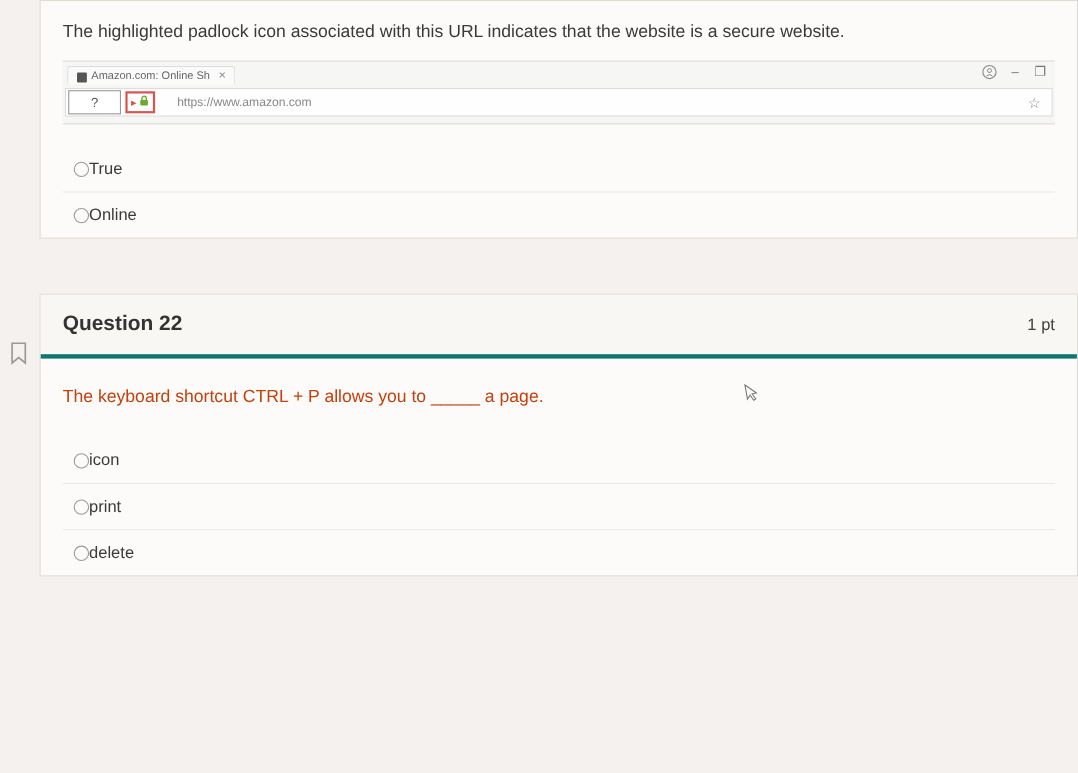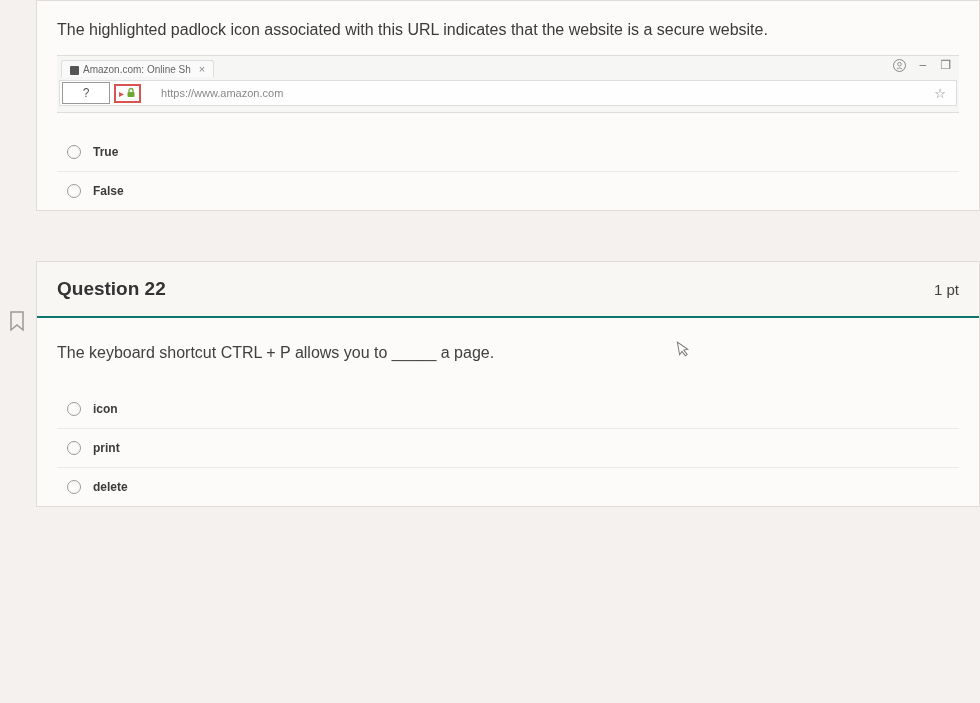--- a/index.html
+++ b/index.html
@@ -96,48 +96,46 @@
     .lock-green { color: #6ea82f; font-size: 11px; }
     .url-text { font-size: 11px; color: #888; margin-left: 18px; text-align: center; }
     .url-text .scheme { color: #888; }
     .star { position: absolute; right: 10px; font-size: 13px; color: #888; }
 
     
     .answers { margin: 20px 0 0 0; }
     .answer-row {
       display: flex;
       align-items: center;
-      gap: 12px;
       padding: 12px 10px;
       border-top: 1px solid #eceae5;
-      font-size: 12px;
+      font-size: 15px;
       color: #3a3a3a;
-      font-weight: bold;
     }
     .answer-row:first-child { border-top: none; }
     .radio {
       width: 14px; height: 14px;
       border: 1.5px solid #9a9a9a;
       border-radius: 50%;
       flex-shrink: 0;
     }
 
     
     .q22-header {
       display: flex;
       justify-content: space-between;
       align-items: center;
       padding: 16px 20px;
-      border-bottom: 2px solid #0f766e;
+      border-bottom: 4px solid #0f766e;
       background: #f9f7f4;
     }
     .q22-title { font-size: 19px; font-weight: bold; color: #333; }
     .q22-pts { font-size: 15px; color: #404040; }
     .q22-body { padding: 26px 20px 0 20px; }
-    .q22-prompt { font-size: 16px; color: #404040; margin-bottom: 28px; position: relative; }
+    .q22-prompt { font-size: 16px; color: #c2410c; margin-bottom: 28px; position: relative; }
     .cursor-arrow {
       position: absolute;
       left: 620px;
       top: -4px;
       font-size: 16px;
       color: #777;
       transform: rotate(-10deg);
     }
     .flag-icon {
       position: absolute;
@@ -190,21 +188,21 @@
     </div>
   </div>
 
   <div class="answers">
     <div class="answer-row">
       <span class="radio"></span>
       <span>True</span>
     </div>
     <div class="answer-row">
       <span class="radio"></span>
-      <span>False</span>
+      <span>Online</span>
     </div>
   </div>
 </div>
 
 <div class="flag-icon">
   <svg viewBox="0 0 18 22">
       <path d="M3 2 H15 V20 L9 15 L3 20 Z" fill="none" stroke="#999" stroke-width="1.5"></path>
     </svg>
 </div>
 

